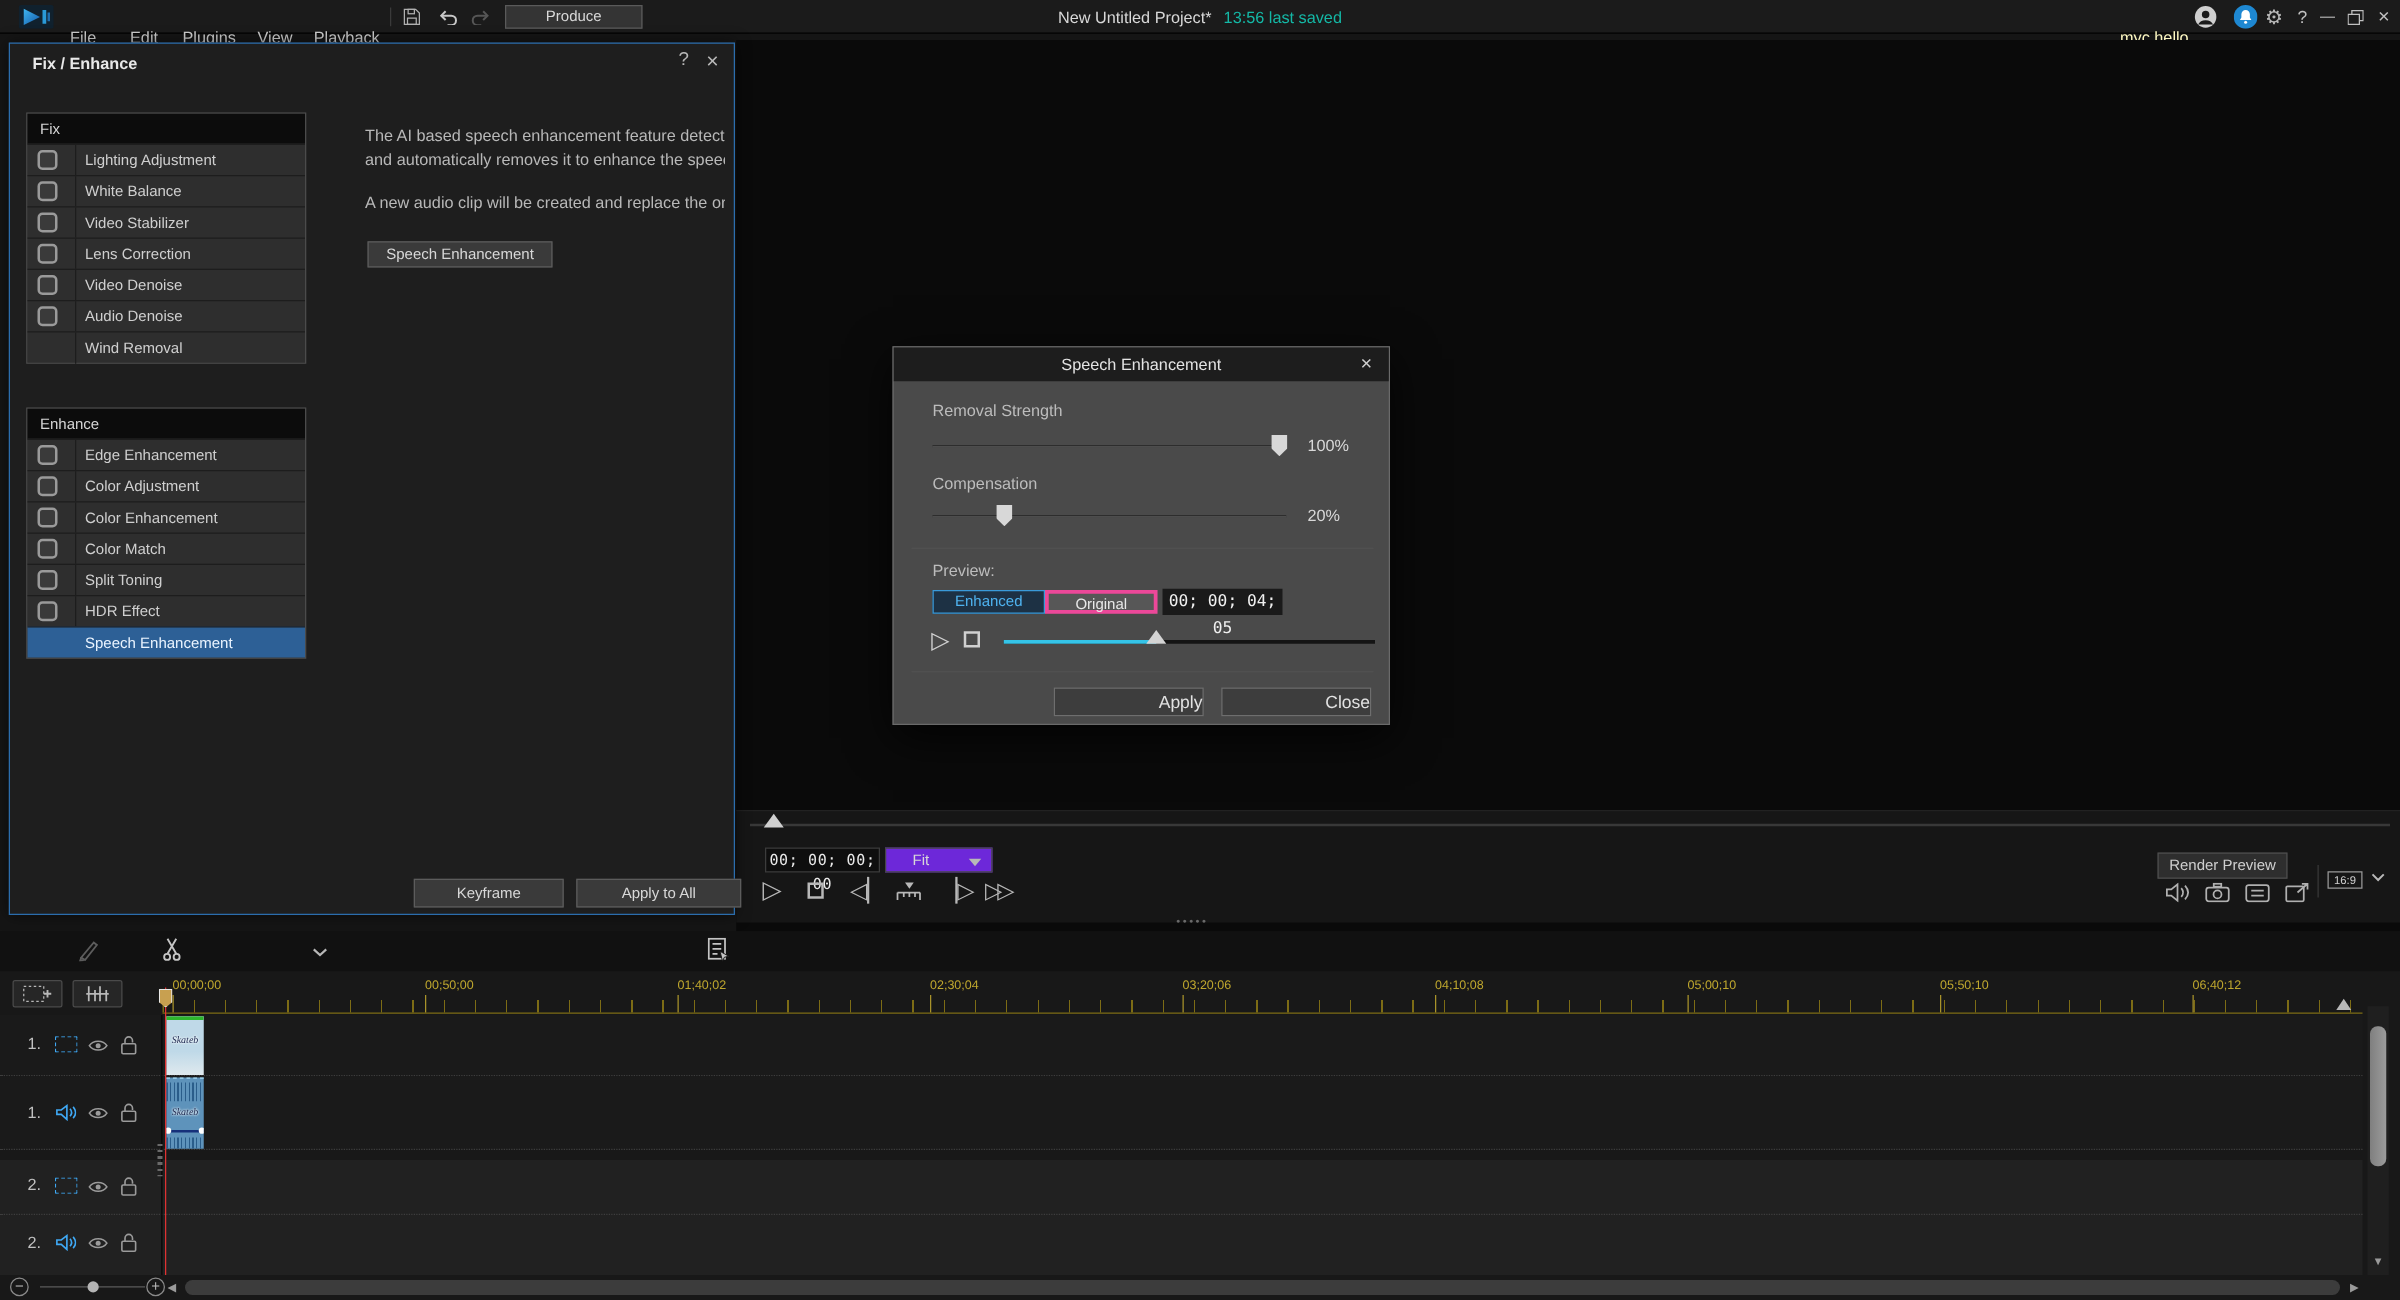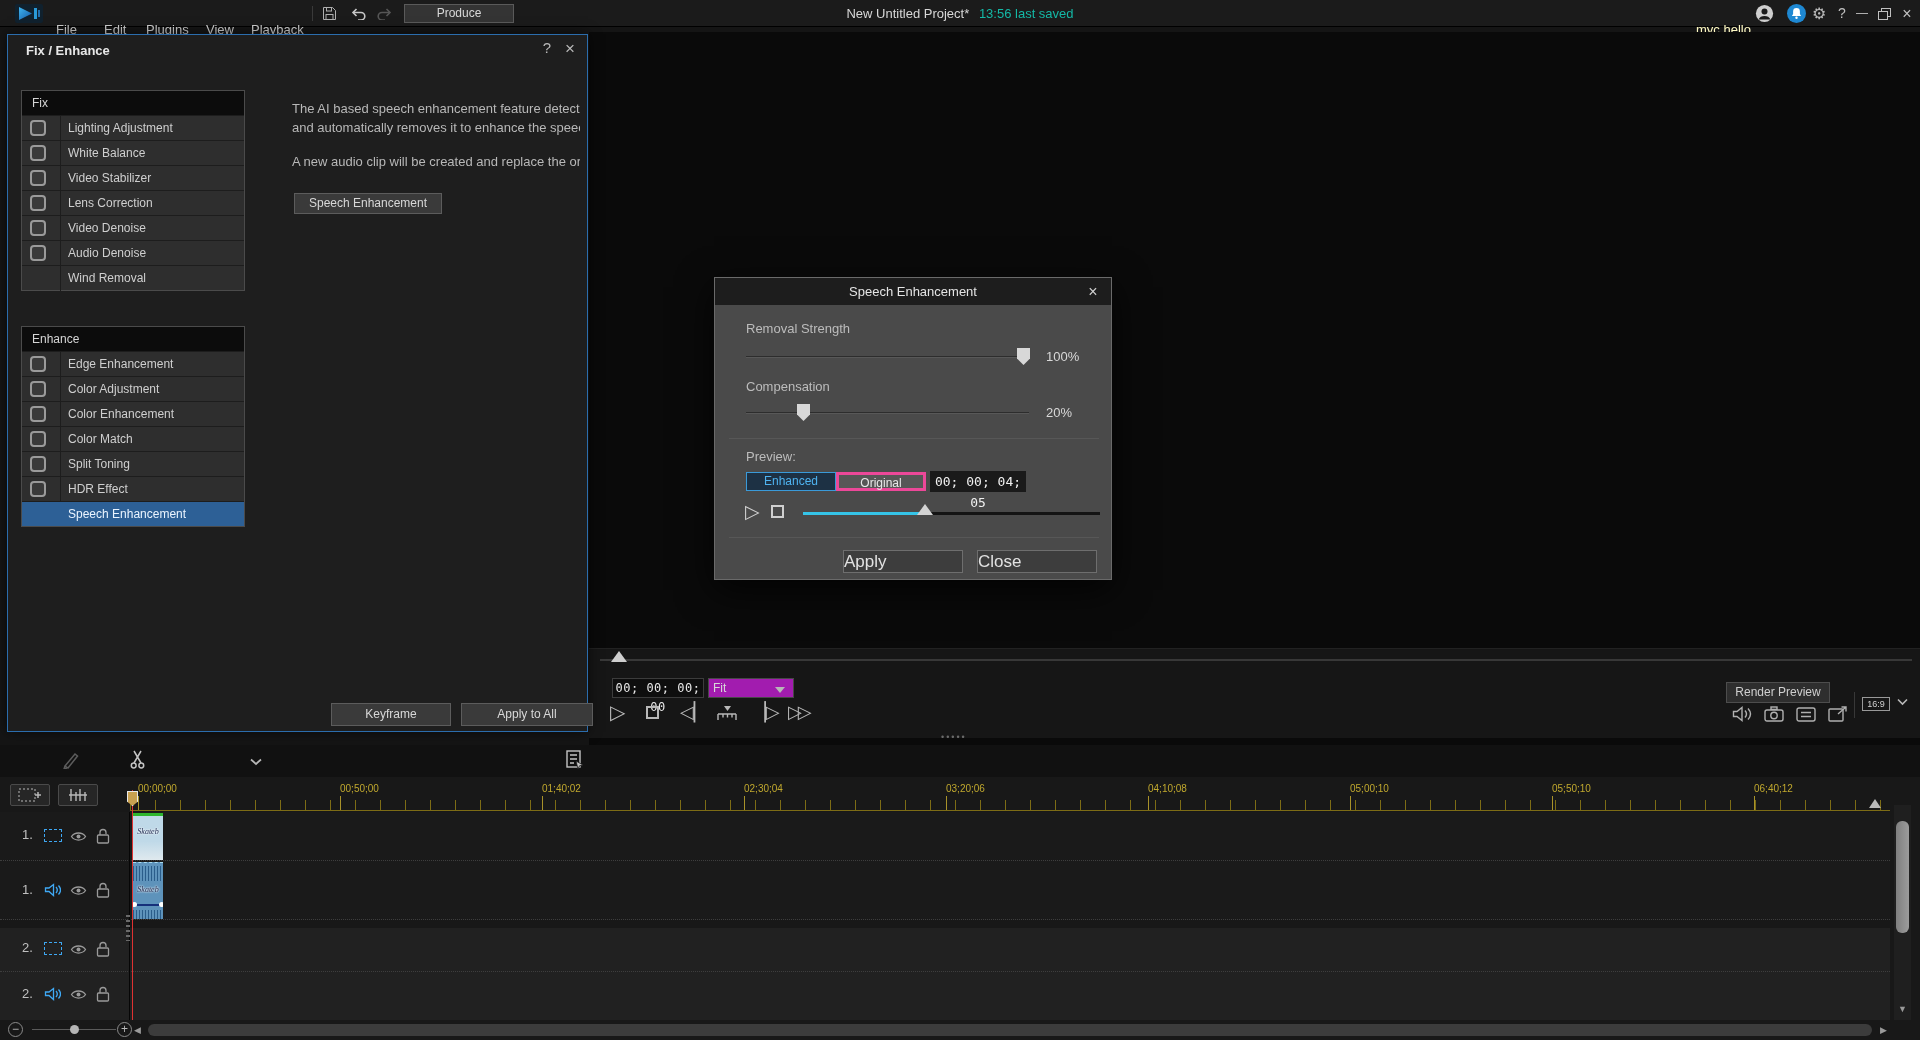--- a/index.html
+++ b/index.html
@@ -32,21 +32,21 @@
   .desc{position:absolute;left:284px;top:64px;width:288px;color:#b8b8b8;font-size:13px;line-height:19px;overflow:hidden}
   .desc div{white-space:nowrap;overflow:hidden}
   .gbtn{background:#3a3a3a;border:1px solid #5c5c5c;color:#d8d8d8;font-size:12px;text-align:center}
 
   
   .preview{position:absolute;left:589px;top:32px;width:1331px;height:713px;background:#0a0a0a}
   .pctrl{position:absolute;left:589px;top:648px;width:1331px;height:90px;background:#161616;border-top:1px solid #222}
   .seek-track{position:absolute;left:600px;top:659px;width:1312px;height:2px;background:#383838}
   .seek-thumb{position:absolute;left:611px;top:651px;width:0;height:0;border-left:8px solid transparent;border-right:8px solid transparent;border-bottom:11px solid #cfcfcf}
   .tc-box{position:absolute;width:92px;height:20px;background:#0e0e0e;border:1px solid #3c3c3c;color:#e8e8e8;font-family:"DejaVu Sans Mono",monospace;font-size:12px;line-height:19px;text-align:center;letter-spacing:.5px}
-  .fit-dd{position:absolute;left:708px;top:678px;width:86px;height:20px;background:#a21caf;border:1px solid #474747;color:#d8d8d8;font-size:12px;line-height:19px;padding-left:4px}
+  .fit-dd{position:absolute;left:708px;top:678px;width:86px;height:20px;background:#6d28d9;border:1px solid #474747;color:#d8d8d8;font-size:12px;line-height:19px;padding-left:21px}
   .dd-arrow{position:absolute;right:8px;top:8px;width:0;height:0;border-left:5px solid transparent;border-right:5px solid transparent;border-top:6px solid #b8b8b8}
   .pbtn{position:absolute;color:#b8b8b8;font-size:20px;line-height:20px}
   .stop-sq{width:13px;height:13px;border:2px solid #b8b8b8}
   .rp-btn{position:absolute;left:1726px;top:682px;width:104px;height:21px;background:#2e2e2e;border:1px solid #4d4d4d;color:#cfcfcf;font-size:12px;line-height:19px;text-align:center}
   .ar-box{position:absolute;left:1862px;top:697px;width:28px;height:14px;border:1px solid #999;color:#cfcfcf;font-size:9px;line-height:12px;text-align:center}
   .dots-h{position:absolute;left:941px;top:732px;color:#6a6a6a;font-size:9px;letter-spacing:2px}
 
   
   .dialog{position:absolute;left:714px;top:277px;width:398px;height:303px;background:#4a4a4a;border:1px solid #6a6a6a;box-shadow:0 10px 34px rgba(0,0,0,.75)}
   .dlg-title{position:absolute;left:0;top:0;width:100%;height:27px;background:#1d1d1d;color:#e4e4e4;font-size:13px;line-height:27px;text-align:center}
@@ -56,21 +56,21 @@
   .sl-thumb{position:absolute;width:13px;height:17px;background:#d8d8d8;clip-path:polygon(0 0,100% 0,100% 62%,50% 100%,0 62%);top:-8px}
   .sl-val{position:absolute;left:331px;color:#d8d8d8;font-size:13px}
   .dlg-div{position:absolute;left:14px;width:370px;height:1px;background:#3c3c3c;border-bottom:1px solid #575757}
   .tgl{position:absolute;height:19px;font-size:12px;line-height:17px;text-align:center}
   .tgl.on{background:#1d3144;border:1px solid #3a9ad9;color:#4fb3f0}
   .tgl.off{background:#575757;border:3px solid #ec4899;color:#e8e8e8}
   .dlg-tc{position:absolute;left:215px;top:193px;width:96px;height:21px;background:#1a1a1a;color:#f0f0f0;font-family:"DejaVu Sans Mono",monospace;font-size:13px;line-height:21px;text-align:center}
   .prog{position:absolute;left:88px;top:234px;width:297px;height:3px;background:#141414}
   .prog-fill{position:absolute;left:0;top:0;height:3px;background:#35c4e8}
   .prog-thumb{position:absolute;top:-8px;width:0;height:0;border-left:8px solid transparent;border-right:8px solid transparent;border-bottom:11px solid #d4d4d4}
-  .dlg-btn{position:absolute;top:272px;width:120px;height:23px;background:#3d3d3d;border:1px solid #6e6e6e;color:#e2e2e2;font-size:17px;line-height:21px;text-align:left}
+  .dlg-btn{position:absolute;top:272px;width:120px;height:23px;background:#3d3d3d;border:1px solid #6e6e6e;color:#e2e2e2;font-size:14px;line-height:21px;text-align:right}
 
   
   .lower-tb{position:absolute;left:0;top:745px;width:1920px;height:32px;background:#111}
 
   
   .tl{position:absolute;left:0;top:777px;width:1920px;height:243px;background:#181818}
   .tl-btn{position:absolute;top:7px;width:40px;height:22px;background:#262626;border:1px solid #4a4a4a;border-radius:2px}
   .ruler-ticks{position:absolute;left:130px;top:23px;width:1760px;height:10px;background:repeating-linear-gradient(90deg,#7d6c15 0 1px,transparent 1px 25px)}
   .ruler-base{position:absolute;left:130px;top:33px;width:1760px;height:1px;background:#7d6c15}
   .rlabel{position:absolute;top:6px;color:#c0a82e;font-size:10px}

